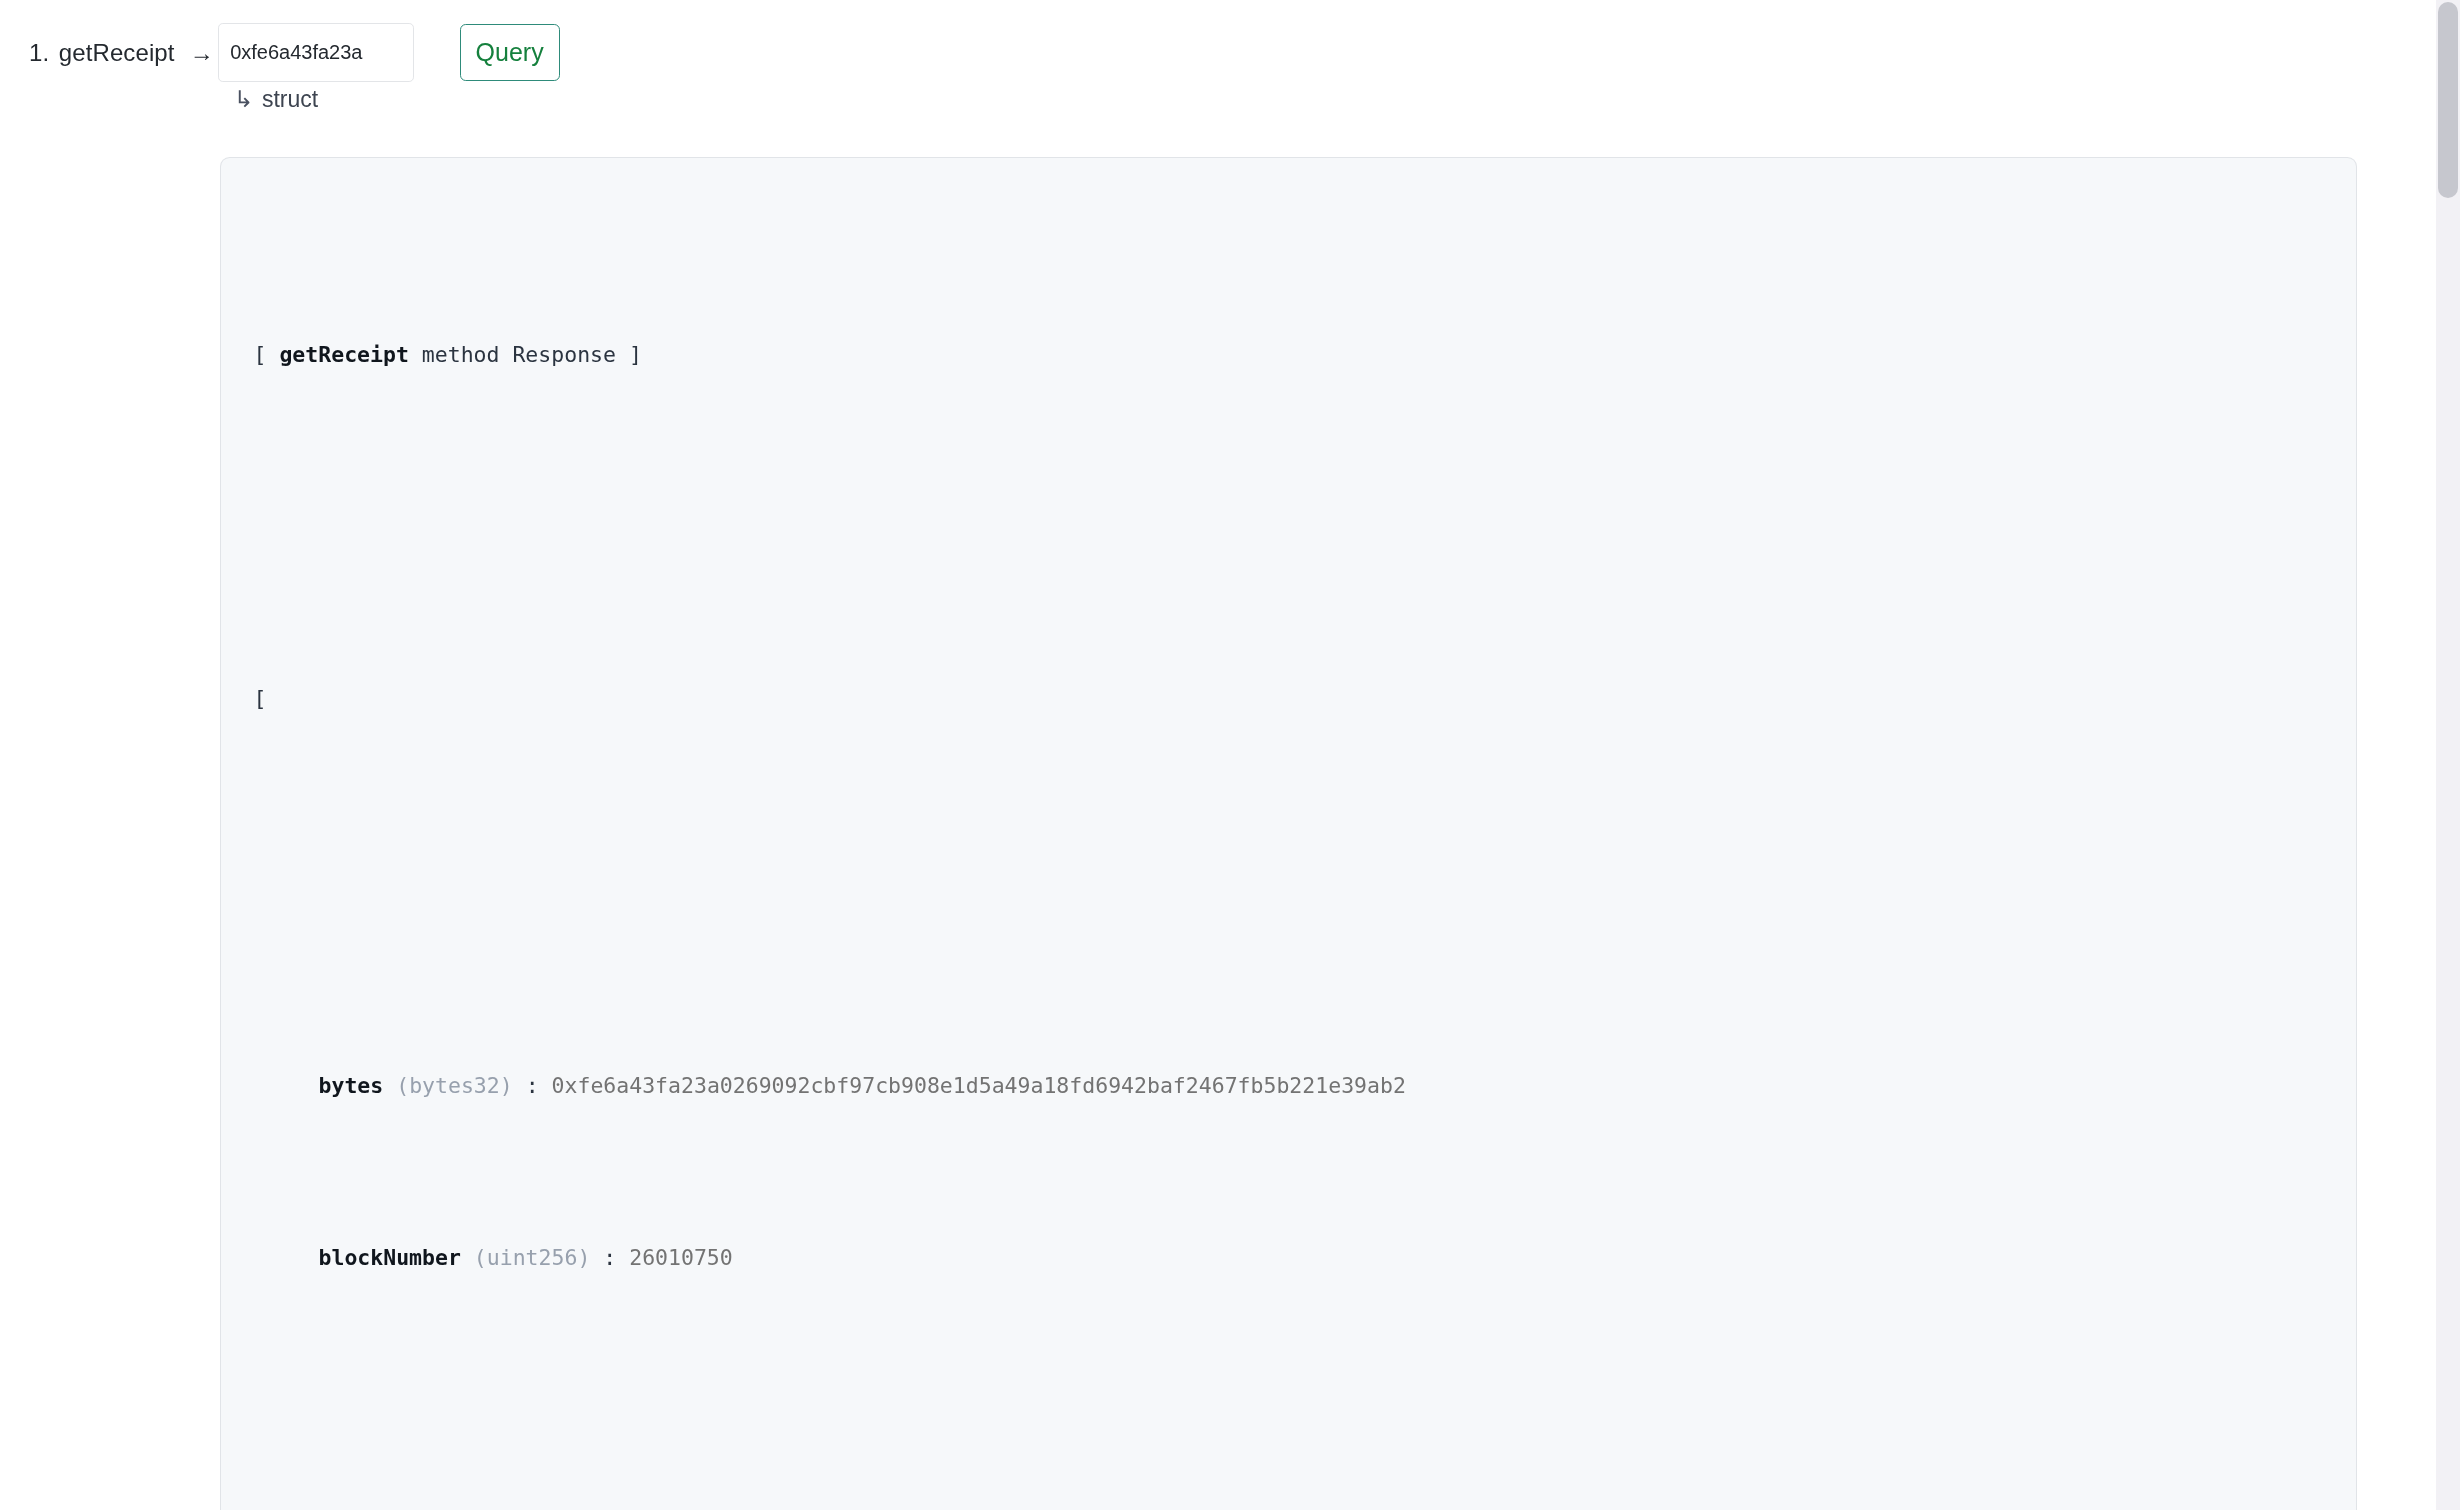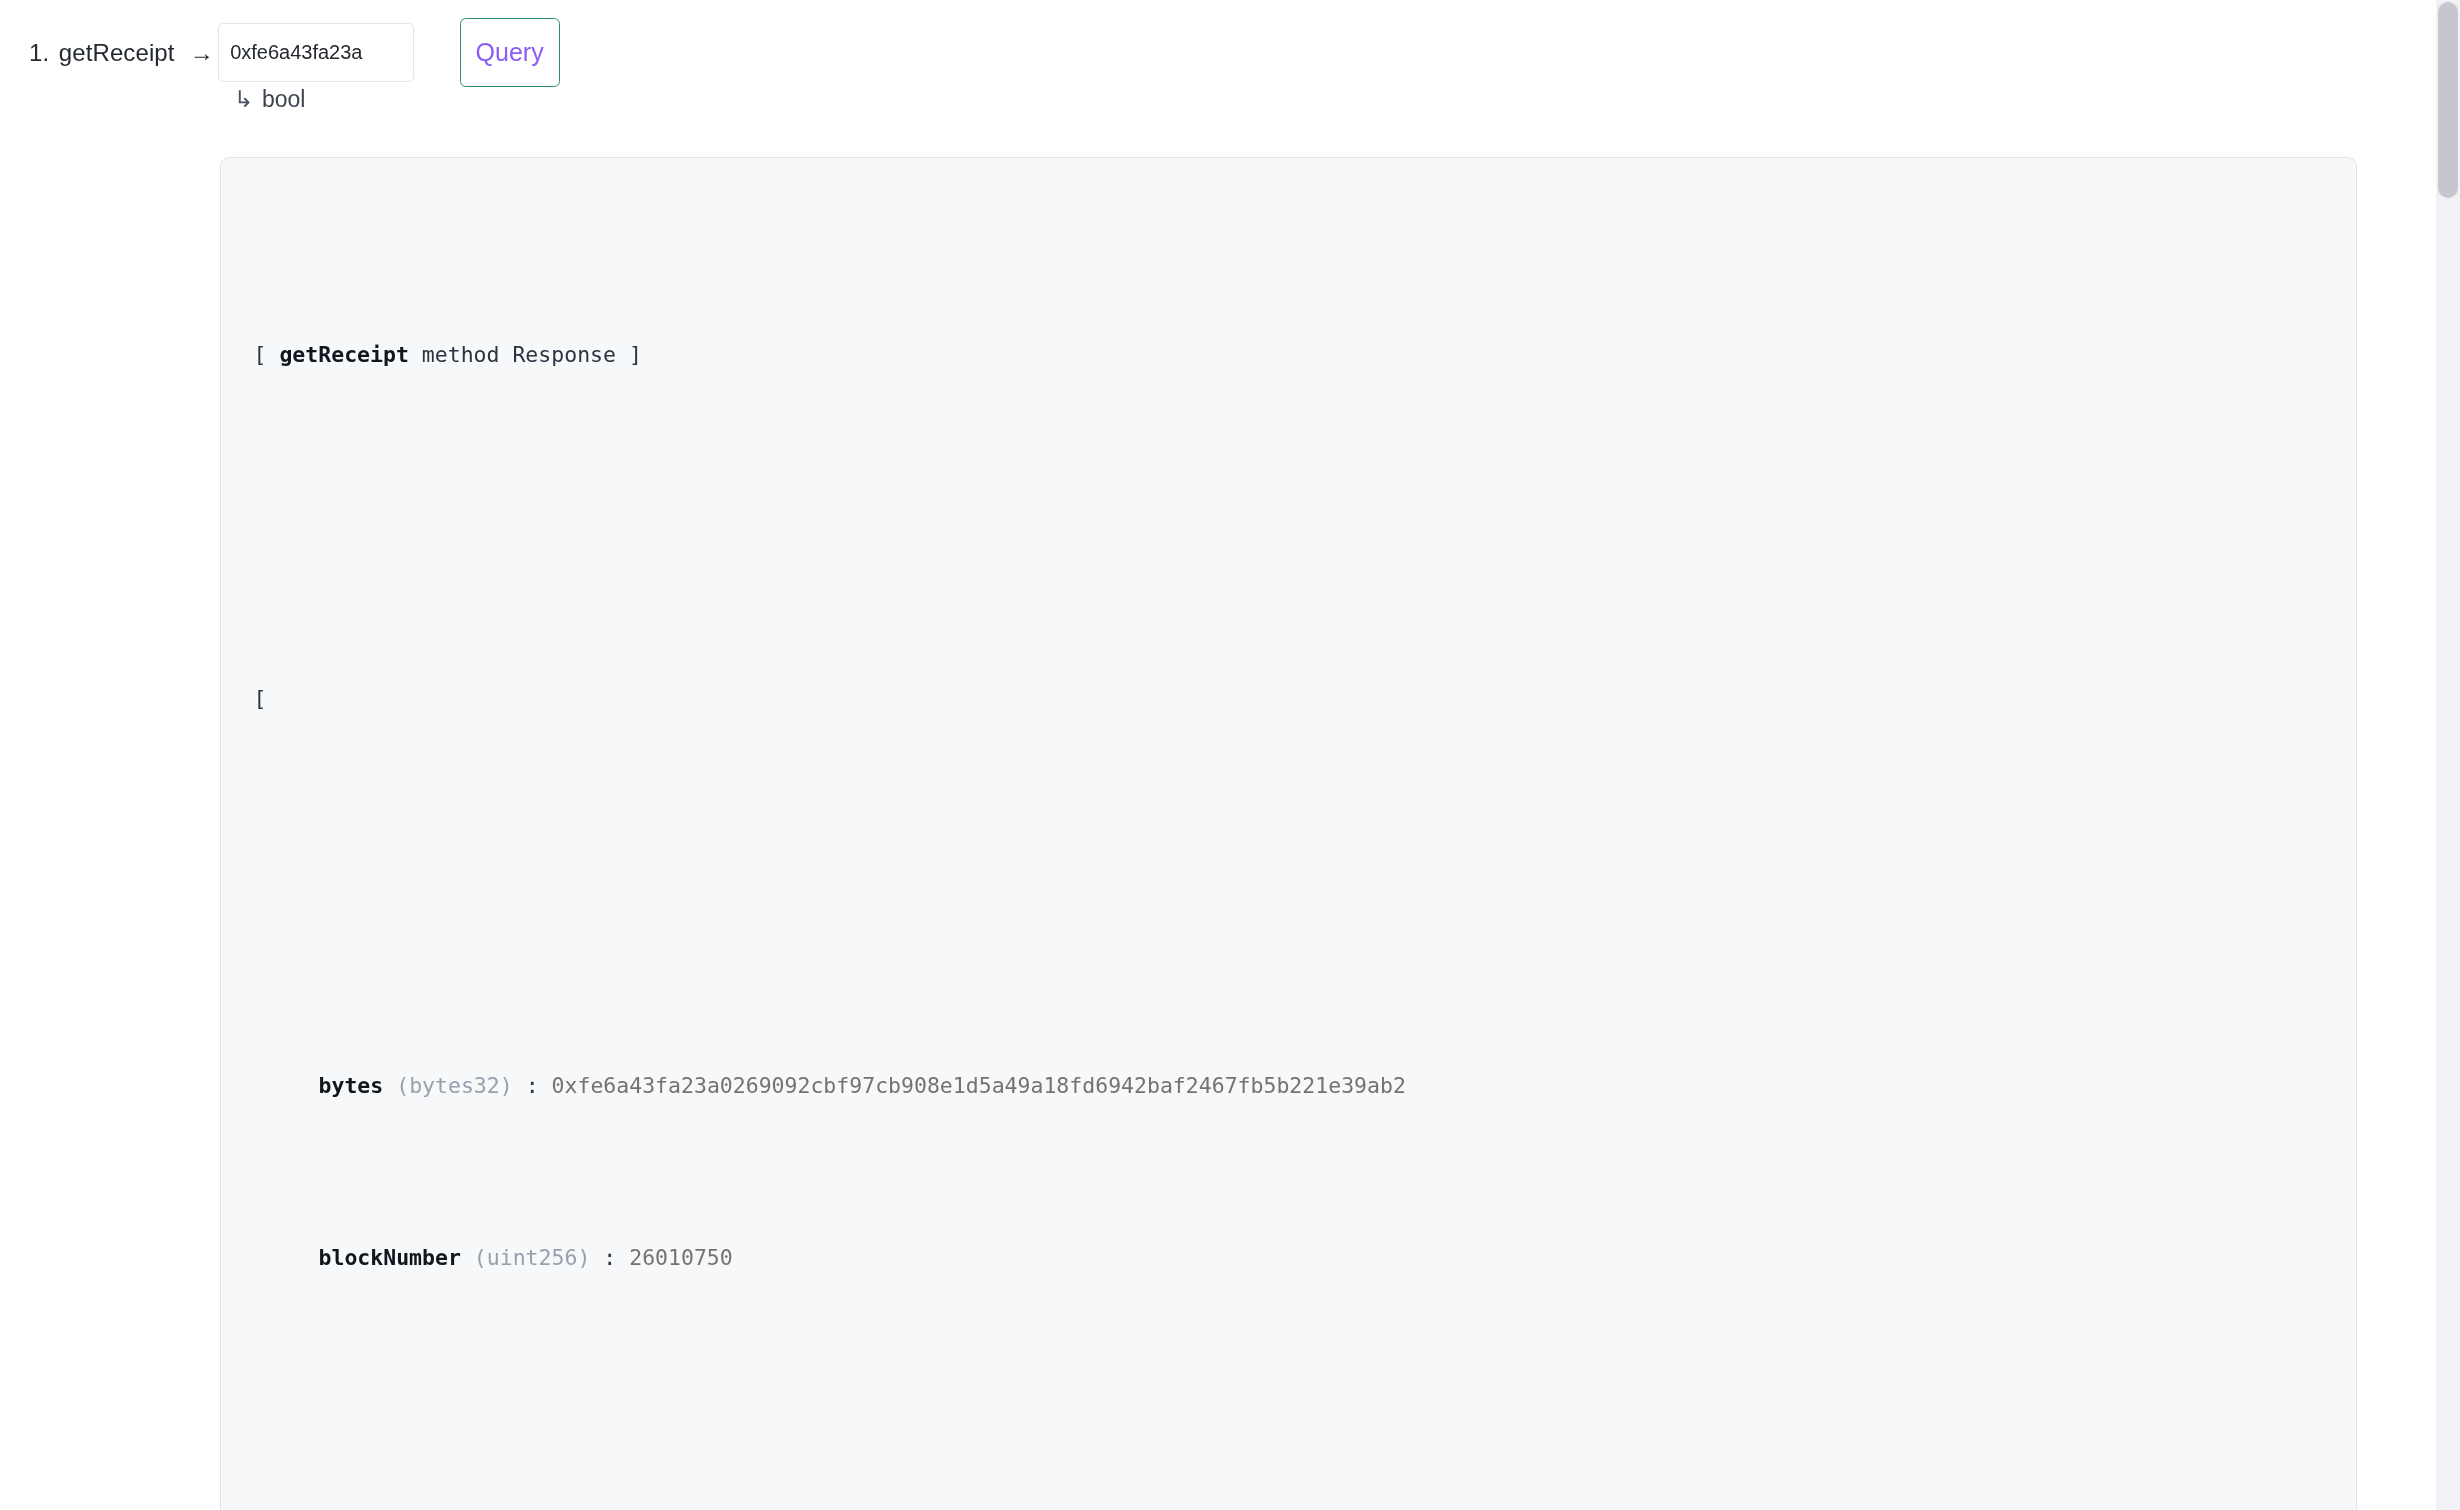--- a/index.html
+++ b/index.html
@@ -52,26 +52,26 @@
     background: #ffffff;
     font-family: "Liberation Sans", sans-serif;
     font-size: 20px;
     color: #24292f;
     padding: 0 11.5px;
     outline: none;
   }
   .query-button {
     margin-left: 46px;
     width: 100px;
-    height: 69px;
+    height: 57px;
     box-sizing: border-box;
     border: 1px solid #2e8b7a;
     border-radius: 5.7px;
     background: #ffffff;
-    color: #8b5cf6;
+    color: #15803d;
     font-family: "Liberation Sans", sans-serif;
     font-size: 25px;
     cursor: pointer;
     line-height: 1;
   }
 
   
   .return-type {
     padding-left: 234px;
     font-size: 23px;
@@ -150,21 +150,21 @@
   <div class="query-row">
     <span class="method-label">1.</span>
     <span class="method-label">getReceipt</span>
     <span class="arrow-glyph">→</span>
     <input class="param-input" type="text" value="0xfe6a43fa23a" style="">
     <button class="query-button">Query</button>
   </div>
 
   <div class="return-type">
     <span class="corner">↳</span>
-    <span>bool</span>
+    <span>struct</span>
   </div>
 
   <div class="response-panel">
     <div class="code">
 
       <span class="ln"><span class="plain">[</span> <span class="kw-bold">getReceipt</span> <span class="plain">method Response ]</span></span>
 
       <span class="blank"></span>
 
       <span class="ln">[</span>

